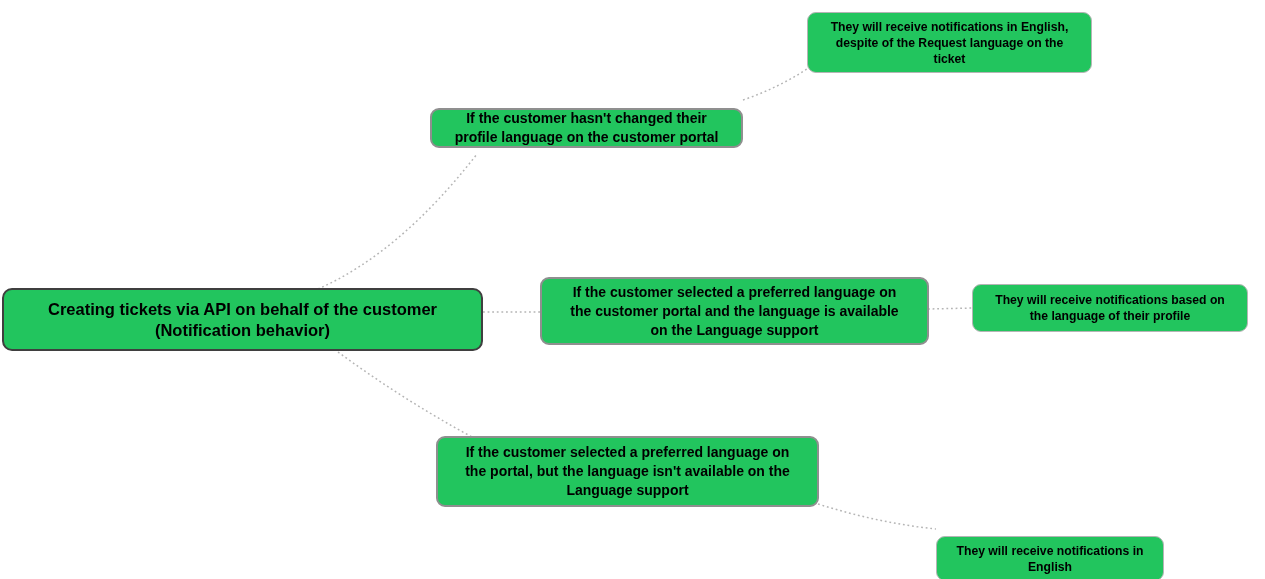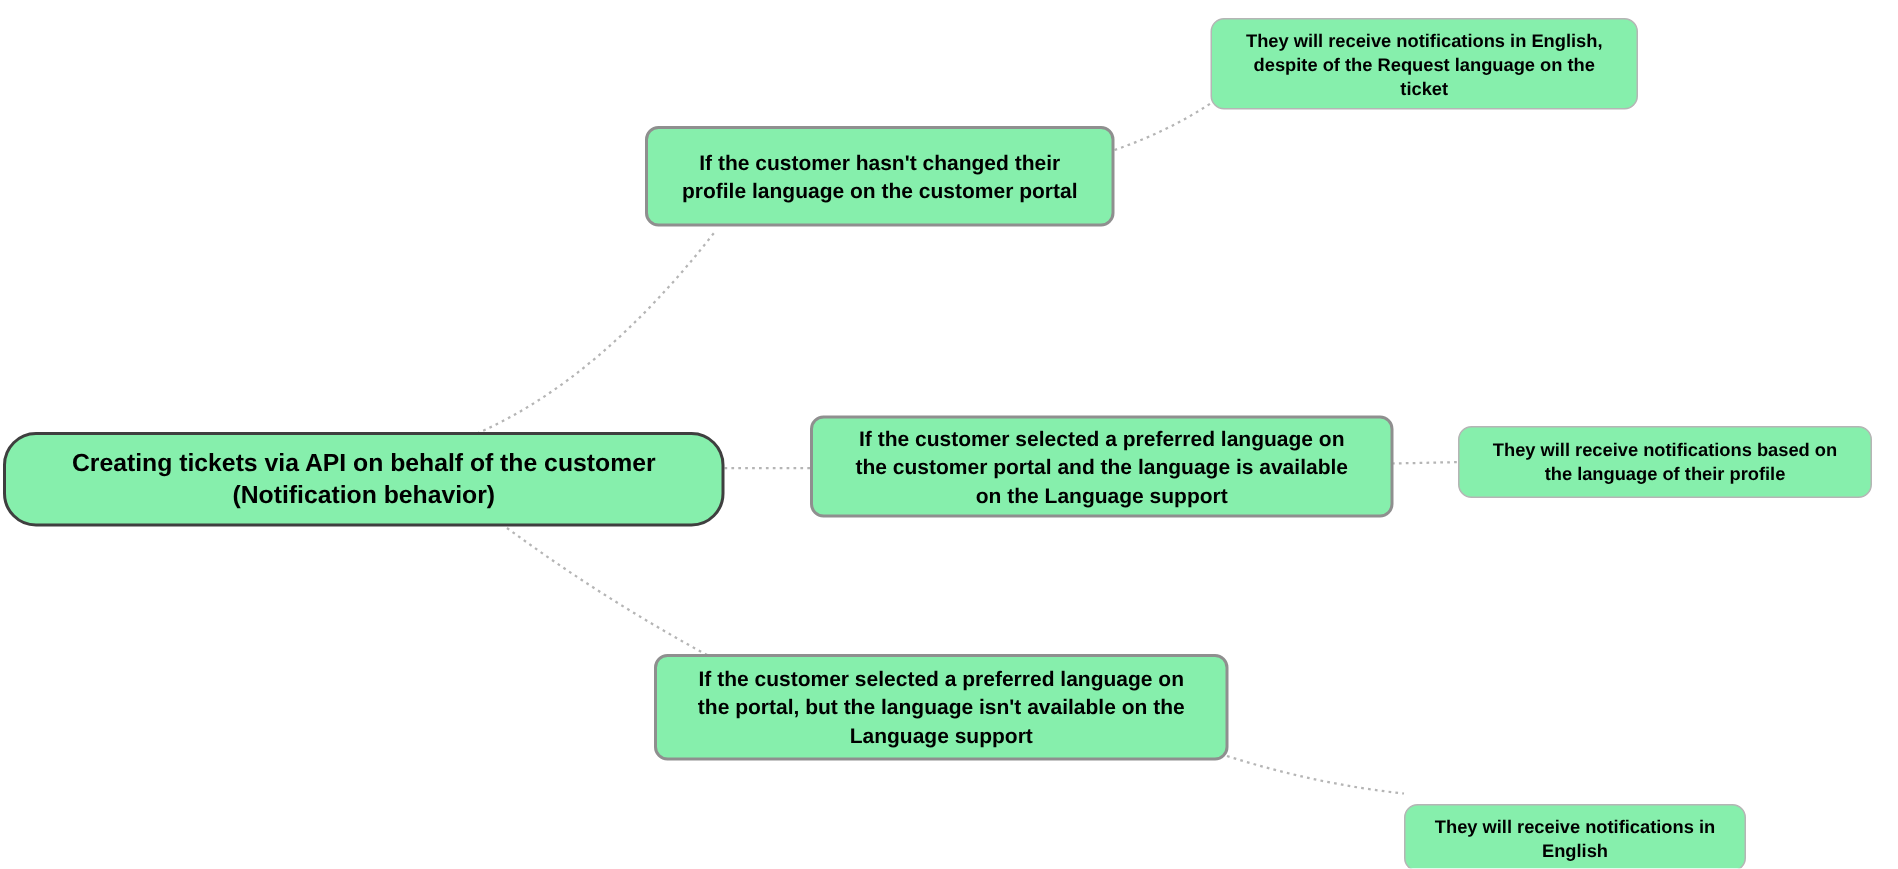--- a/index.html
+++ b/index.html
@@ -31,21 +31,21 @@
   }
   .node {
     position: absolute;
     box-sizing: border-box;
     display: flex;
     align-items: center;
     justify-content: center;
     text-align: center;
     font-weight: 700;
     color: var(--text, #000000);
-    background: #86efac;
+    background: #22c55e;
     white-space: pre-line;
     padding: 2px 4px;
     cursor: default;
   }
   .node.root {
     border: 2.5px solid var(--root-border, #3f3f3f);
     border-radius: 10px;
     font-size: 16.5px;
     line-height: 21px;
   }
@@ -69,24 +69,24 @@
 
   <svg class="edge-layer" viewBox="0 0 1265 579" xmlns="http://www.w3.org/2000/svg">
     <path class="edge" d="M 318 289 Q 400 253 477 154"></path>
     <path class="edge" d="M 743 100 Q 778 88 807 69"></path>
     <path class="edge" d="M 483 312 L 540 312"></path>
     <path class="edge" d="M 928 309 L 975 308"></path>
     <path class="edge" d="M 338 352 Q 402 399 472 437"></path>
     <path class="edge" d="M 818 504 Q 878 523 936 529"></path>
   </svg>
 
-  <div class="node root" style="left:2px; top:288px; width:481px; height:63px;border-radius:22px;">Creating tickets via API on behalf of the customer
+  <div class="node root" style="left:2px; top:288px; width:481px; height:63px;">Creating tickets via API on behalf of the customer
 (Notification behavior)</div>
 
-  <div class="node branch" style="left:430px; top:84px; width:313px; height:67px;">If the customer hasn't changed their
+  <div class="node branch" style="left:430px; top:108px; width:313px; height:40px;">If the customer hasn't changed their
 profile language on the customer portal</div>
 
   <div class="node leaf" style="left:807px; top:12px; width:285px; height:61px;">They will receive notifications in English,
 despite of the Request language on the
 ticket</div>
 
   <div class="node branch" style="left:540px; top:277px; width:389px; height:68px;">If the customer selected a preferred language on
 the customer portal and the language is available
 on the Language support</div>
 

